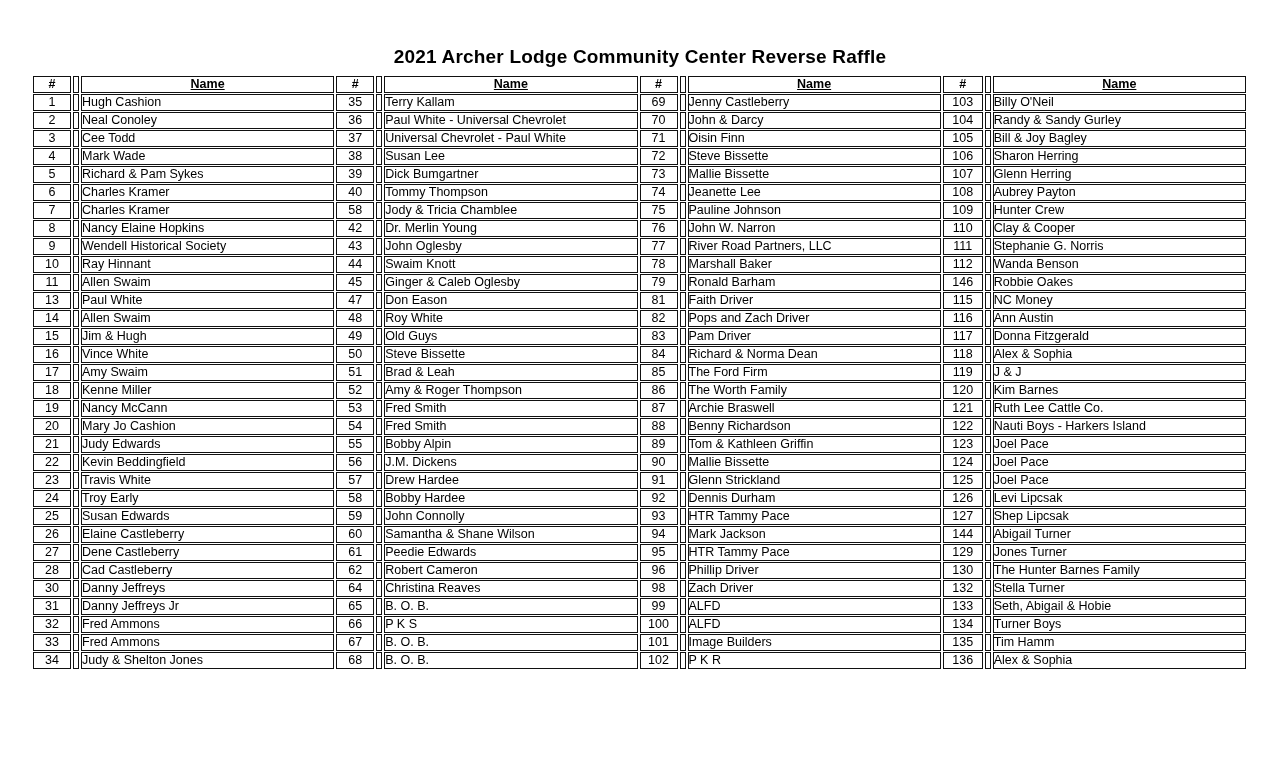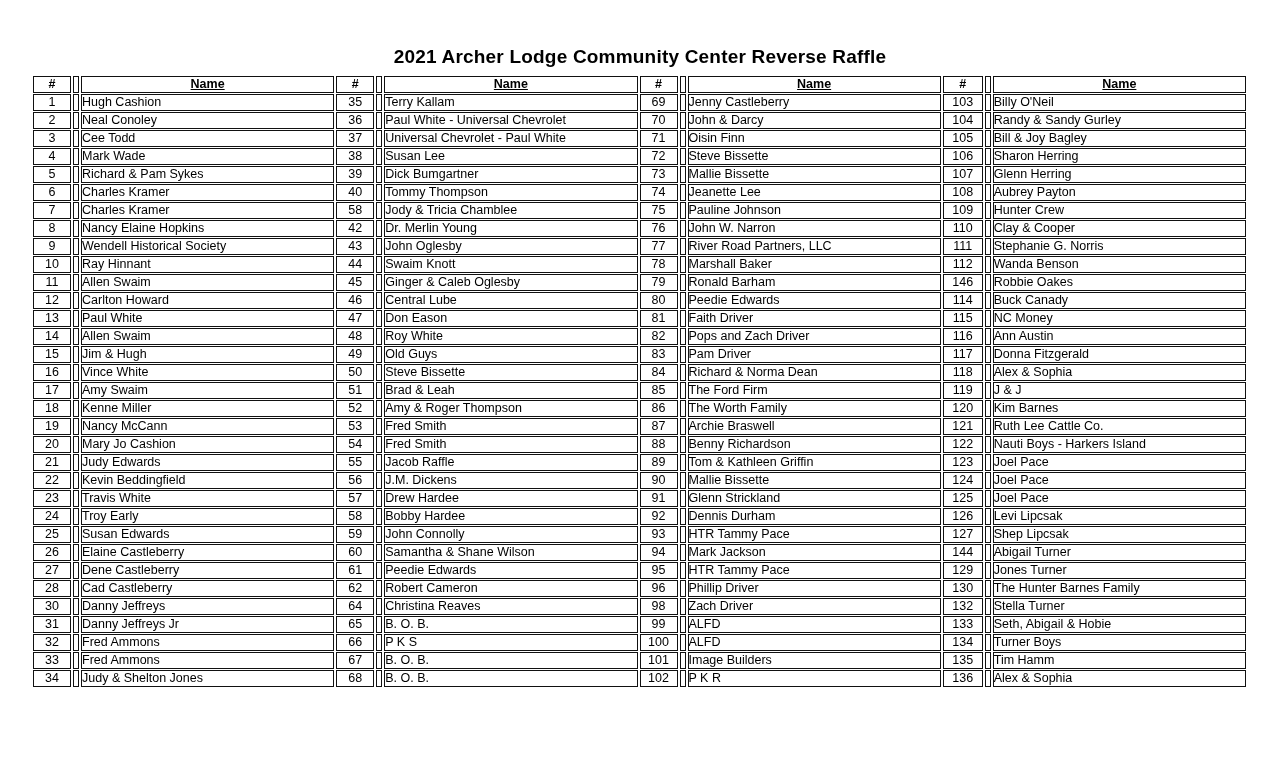--- a/index.html
+++ b/index.html
@@ -234,34 +234,20 @@
           <td class="gap"></td>
           <td class="name">Ginger &amp; Caleb Oglesby</td>
           <td class="num">79</td>
           <td class="gap"></td>
           <td class="name">Ronald Barham</td>
           <td class="num">146</td>
           <td class="gap"></td>
           <td class="name">Robbie Oakes</td>
         </tr>
         <tr>
-          <td class="num">12</td>
-          <td class="gap"></td>
-          <td class="name">Carlton Howard</td>
-          <td class="num">46</td>
-          <td class="gap"></td>
-          <td class="name">Central Lube</td>
-          <td class="num">80</td>
-          <td class="gap"></td>
-          <td class="name">Peedie Edwards</td>
-          <td class="num">114</td>
-          <td class="gap"></td>
-          <td class="name">Buck Canady</td>
-        </tr>
-        <tr>
           <td class="num">13</td>
           <td class="gap"></td>
           <td class="name">Paul White</td>
           <td class="num">47</td>
           <td class="gap"></td>
           <td class="name">Don Eason</td>
           <td class="num">81</td>
           <td class="gap"></td>
           <td class="name">Faith Driver</td>
           <td class="num">115</td>
@@ -365,21 +351,21 @@
           <td class="num">122</td>
           <td class="gap"></td>
           <td class="name">Nauti Boys - Harkers Island</td>
         </tr>
         <tr>
           <td class="num">21</td>
           <td class="gap"></td>
           <td class="name">Judy Edwards</td>
           <td class="num">55</td>
           <td class="gap"></td>
-          <td class="name">Jacob Raffle</td>
+          <td class="name">Bobby Alpin</td>
           <td class="num">89</td>
           <td class="gap"></td>
           <td class="name">Tom &amp; Kathleen Griffin</td>
           <td class="num">123</td>
           <td class="gap"></td>
           <td class="name">Joel Pace</td>
         </tr>
         <tr>
           <td class="num">22</td>
           <td class="gap"></td>

